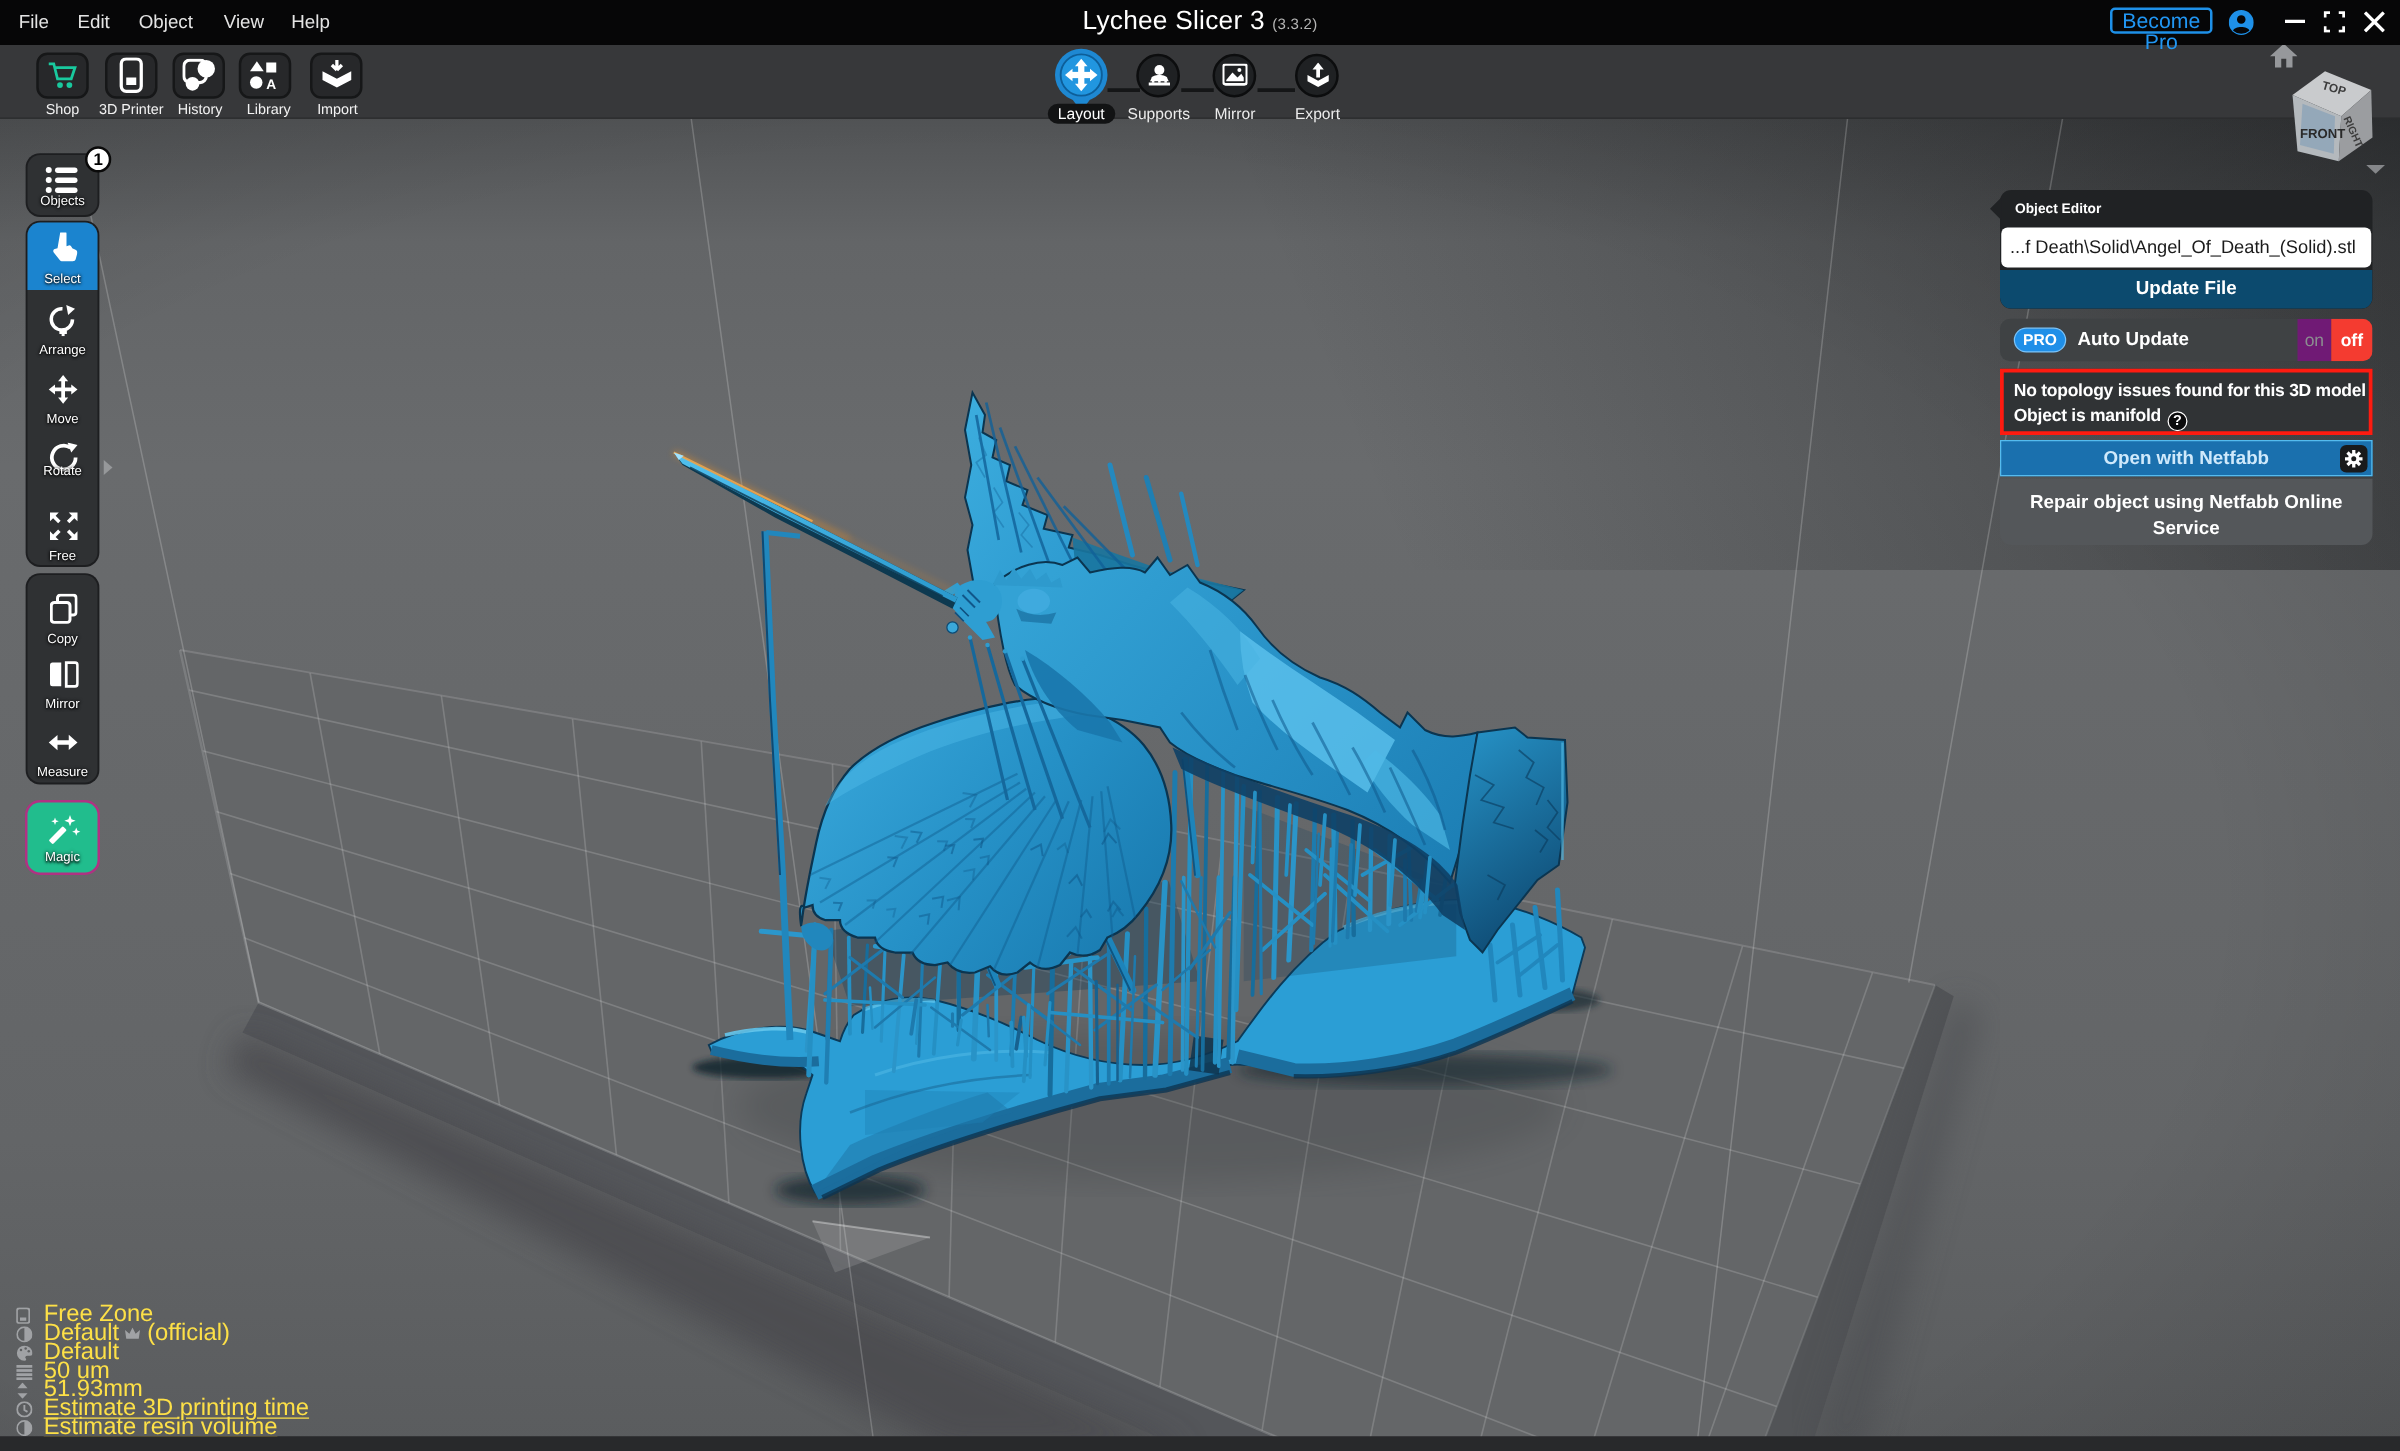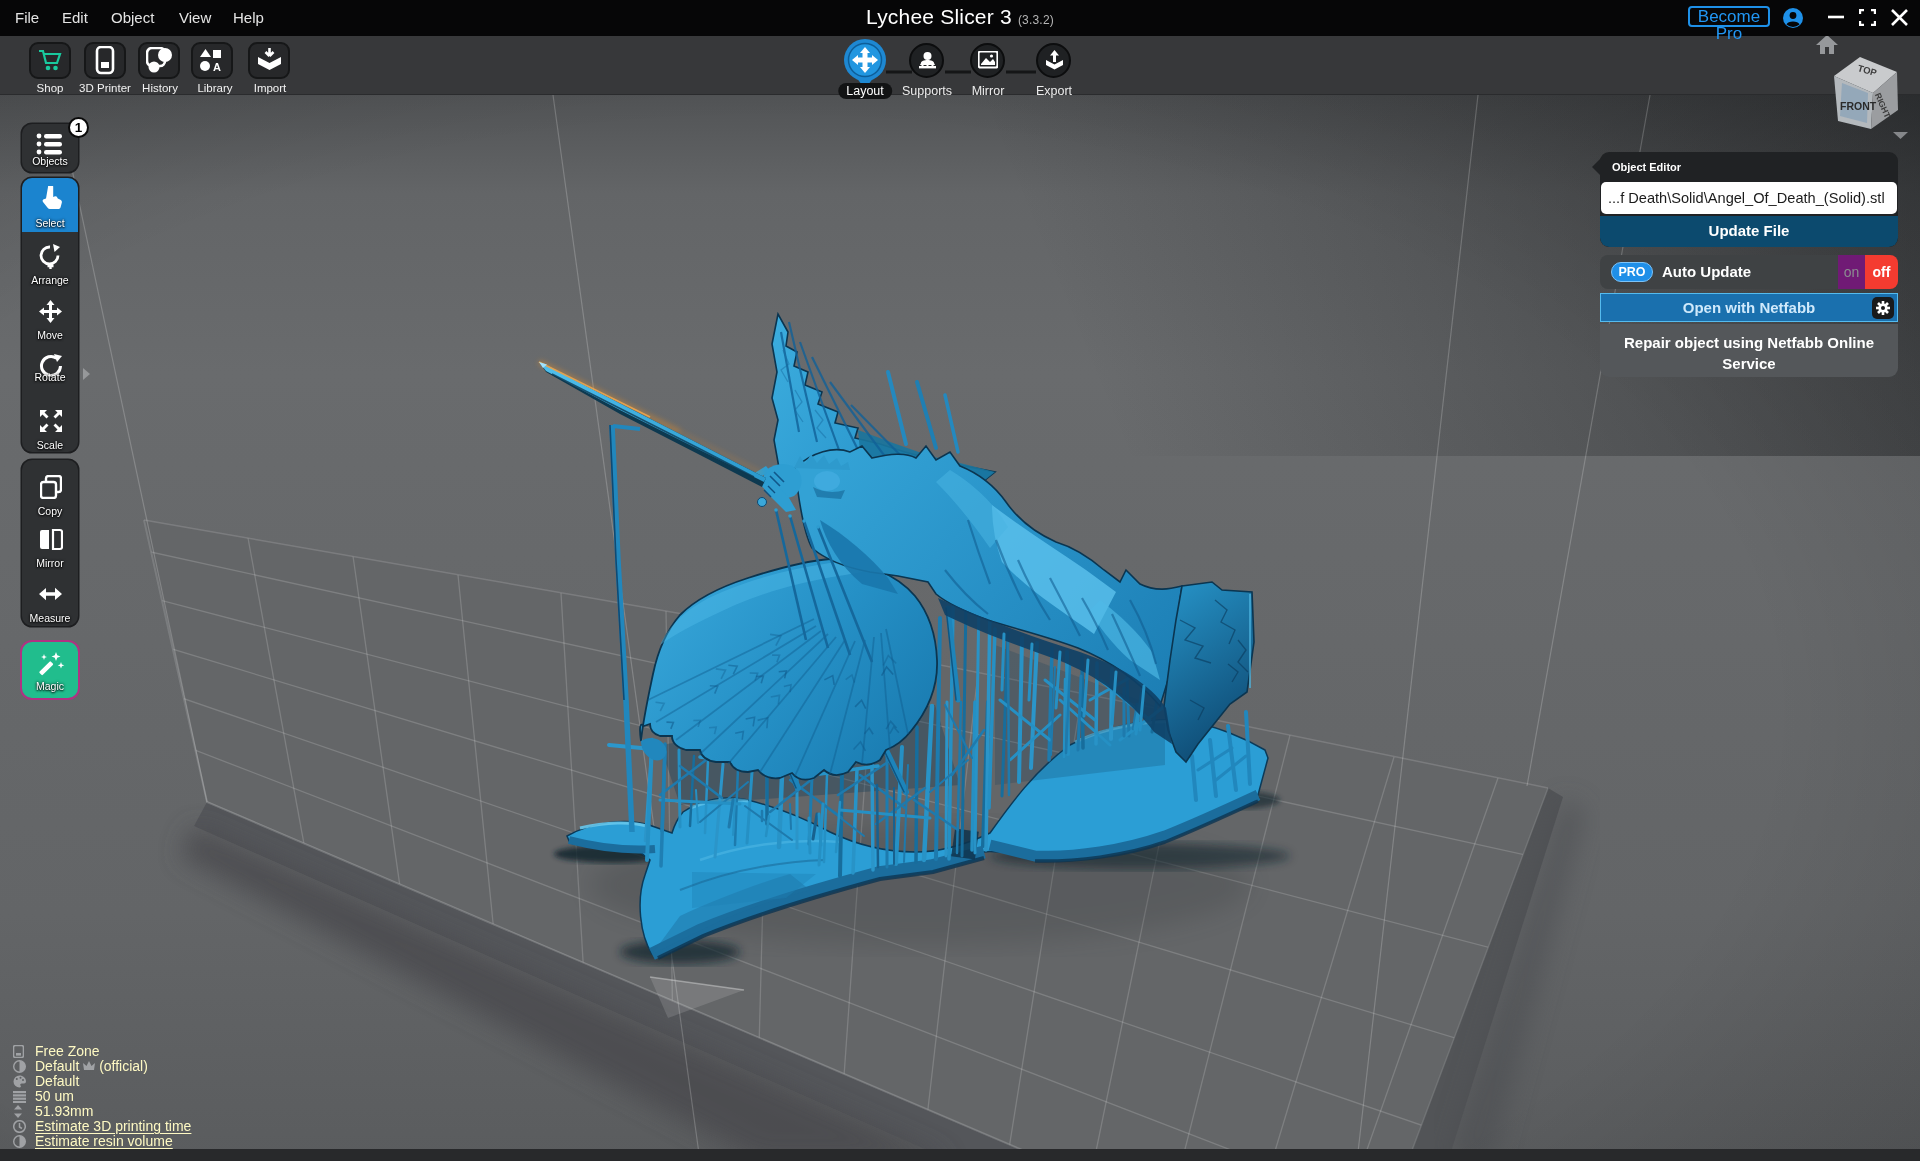--- a/index.html
+++ b/index.html
@@ -27,21 +27,21 @@
 #rp-auto .t{position:absolute;left:62px;top:8px;color:#fff;font-weight:bold}
 #tg-on{position:absolute;right:33px;top:0;width:27px;height:34px;background:#701a75;color:#8b8d90;text-align:center;line-height:34px;font-size:14px}
 #tg-off{position:absolute;right:0;top:0;width:33px;height:34px;background:#f43b30;color:#fff;font-weight:bold;text-align:center;line-height:34px;font-size:14px}
 #rp-red{margin-top:6px;height:53px;background:#303335;border:3px solid #fe1b10;color:#fff;font-weight:bold;font-size:14px;padding:6px 0 0 8px;letter-spacing:-0.2px;white-space:nowrap;overflow:hidden}
 #rp-red .l2{margin-top:4px}
 #qm{display:inline-block;width:16px;height:16px;background:#0c0c0d;border:1.5px solid #fff;border-radius:50%;color:#fff;font-size:11.5px;text-align:center;line-height:14px;font-weight:bold;vertical-align:-3px;margin-left:5px}
 #rp-net{position:relative;margin-top:4px;height:29px;background:#1a70ae;border:1px solid #55bbee;color:#cfe9fb;font-weight:bold;text-align:center;line-height:27px}
 #rp-gear{position:absolute;right:3px;top:3px;width:22px;height:22px;background:#191a1b;border-radius:5px}
 #rp-fix{margin-top:2px;height:52px;background:#45484a;color:#9b9da0;text-align:center;padding-top:8px;line-height:21px}
 #rp-rep{margin-top:2px;height:53px;background:#54575a;border-radius:0 0 9px 9px;color:#fff;font-weight:bold;text-align:center;padding-top:8px;line-height:21px}
-#status{position:absolute;left:13px;top:1044px;z-index:30;color:#fef9c3;font-size:14px}
+#status{position:absolute;left:13px;top:1044px;z-index:30;color:#fde047;font-size:19px}
 #status .row{height:15px;line-height:15px;white-space:nowrap}
 #status .ic{display:inline-block;width:22px;vertical-align:-2px}
 #status u{text-underline-offset:2px}
 #bottomstrip{position:absolute;left:0;top:1149px;width:1920px;height:12px;background:#28292b;z-index:35}
 </style></head>
 <body>
 <svg id="scene" viewBox="0 0 1920 1161">
  <defs>
   <linearGradient id="bgg" x1="0" y1="36" x2="0" y2="1161" gradientUnits="userSpaceOnUse">
    <stop offset="0" stop-color="#3b3d3f"></stop>
@@ -568,21 +568,21 @@
  <path d="M15,0 l8,2 l-5,6 Z" fill="#fff"></path>
 </svg>
 <div class="lbl" style="left:22px;top:371px;width:56px;z-index:32">Rotate</div>
 <div class="abs" style="left:83px;top:368px;z-index:32;width:0;height:0;border-left:7px solid #96989a;border-top:6px solid transparent;border-bottom:6px solid transparent"></div>
 <svg class="abs" style="left:39px;top:409px;z-index:32" width="24" height="24" viewBox="0 0 24 24" fill="#fff">
  <path d="M1,1 h7 l-2.5,2.5 l4,4 l-2,2 l-4,-4 L1,8 Z"></path>
  <path d="M23,1 v7 l-2.5,-2.5 l-4,4 l-2,-2 l4,-4 L16,1 Z"></path>
  <path d="M1,23 v-7 l2.5,2.5 l4,-4 l2,2 l-4,4 L8,23 Z"></path>
  <path d="M23,23 h-7 l2.5,-2.5 l-4,-4 l2,-2 l4,4 L23,16 Z"></path>
 </svg>
-<div class="lbl" style="left:22px;top:439px;width:56px;z-index:32">Scale</div>
+<div class="lbl" style="left:22px;top:439px;width:56px;z-index:32">Free</div>
 
 <div class="lgroup" style="top:460px;height:166px"></div>
 <svg class="abs" style="left:40px;top:475px;z-index:32" width="22" height="24" viewBox="0 0 22 24">
  <rect x="6" y="1" width="15" height="16" rx="2.5" fill="none" stroke="#fff" stroke-width="2.4"></rect>
  <rect x="1" y="7" width="15" height="16" rx="2.5" fill="#2f3133" stroke="#fff" stroke-width="2.4"></rect>
 </svg>
 <div class="lbl" style="left:22px;top:505px;width:56px;z-index:32">Copy</div>
 <svg class="abs" style="left:39px;top:528px;z-index:32" width="24" height="24" viewBox="0 0 24 24">
  <path d="M10,2 H3 a2,2 0 0 0 -2,2 V19 a2,2 0 0 0 2,2 H10 Z" fill="#fff"></path>
  <path d="M14,2 H21 a2,2 0 0 1 2,2 V19 a2,2 0 0 1 -2,2 H14 Z" fill="none" stroke="#fff" stroke-width="2.2"></path>
@@ -608,20 +608,21 @@
   <div id="rp-head">Object Editor</div>
   <div id="rp-input">...f Death\Solid\Angel_Of_Death_(Solid).stl</div>
   <div id="rp-update">Update File</div>
  </div>
  <div id="rp-auto">
    <div id="rp-pro">PRO</div>
       <div class="t">Auto Update</div>
    <div id="tg-on">on</div>
       <div id="tg-off">off</div>
  </div>
+ <div id="rp-red">No topology issues found for this 3D model<div class="l2">Object is manifold<span id="qm">?</span></div></div>
  <div id="rp-net">Open with Netfabb
    <div id="rp-gear"><svg width="22" height="22" viewBox="0 0 22 22">
           <g stroke="#fff" stroke-width="2.6">
             <line x1="11" y1="4" x2="11" y2="18"></line>
             <line x1="4" y1="11" x2="18" y2="11"></line>
             <line x1="6" y1="6" x2="16" y2="16"></line>
             <line x1="16" y1="6" x2="6" y2="16"></line>
           </g>
           <circle cx="11" cy="11" r="4.6" fill="#fff"></circle>
           <circle cx="11" cy="11" r="2" fill="#191a1b"></circle>

